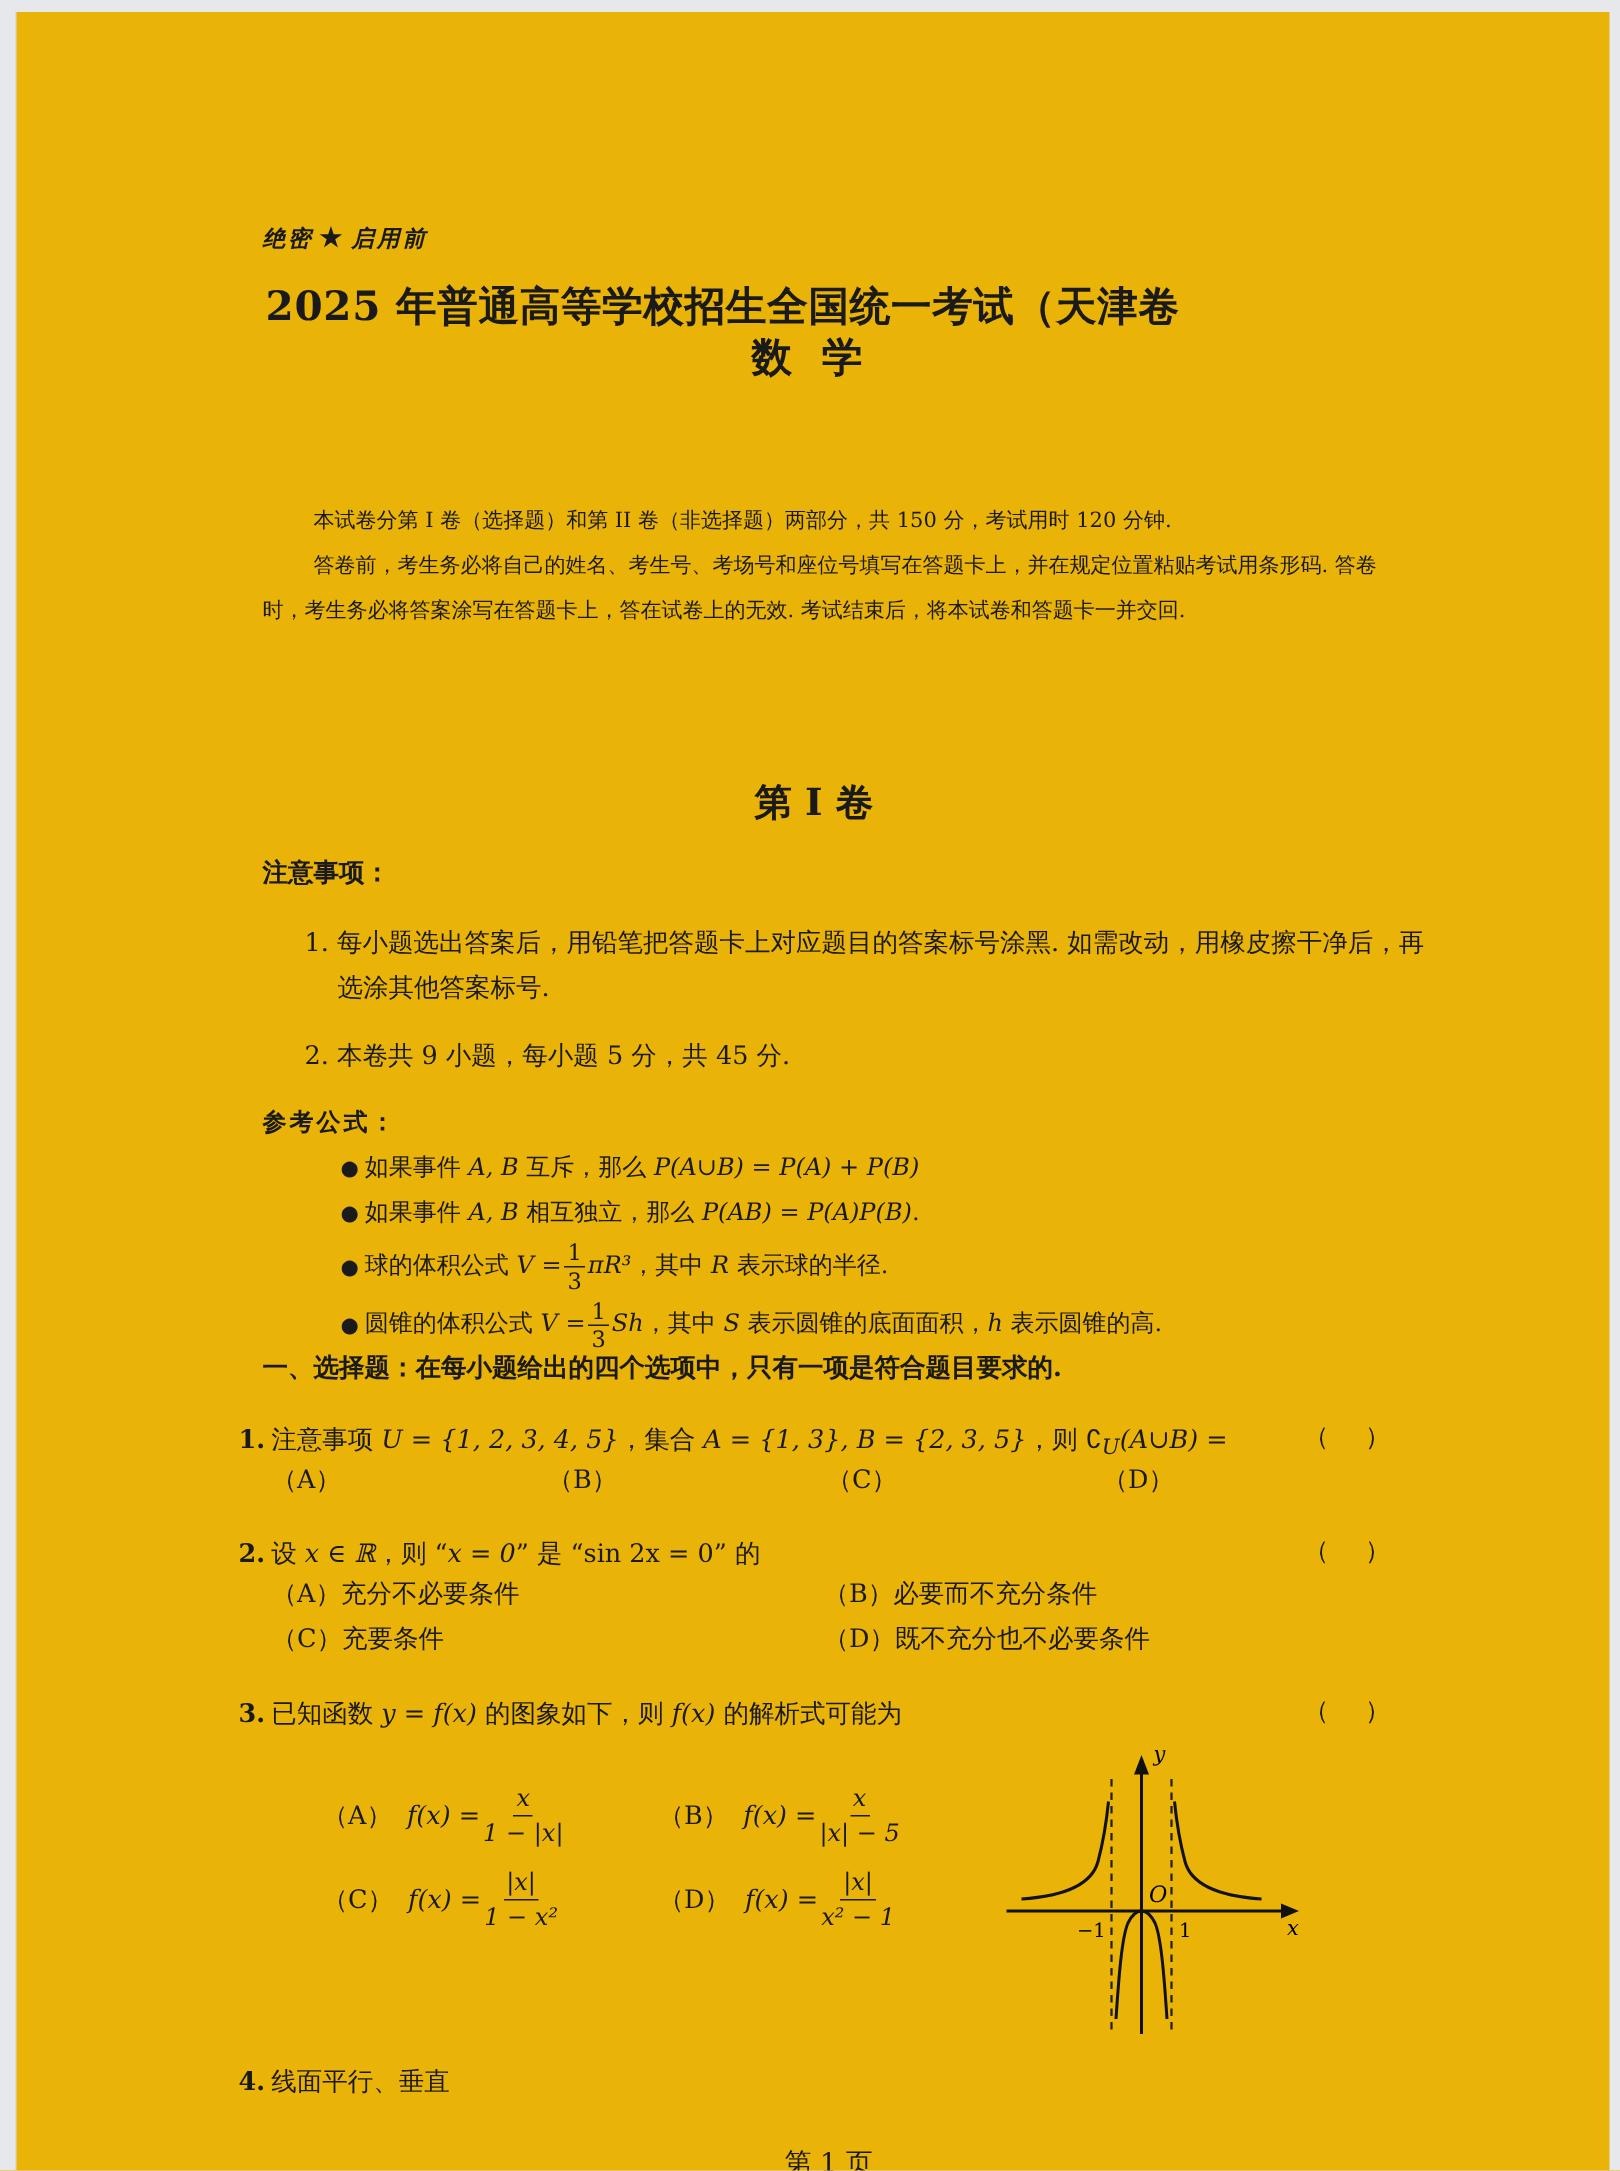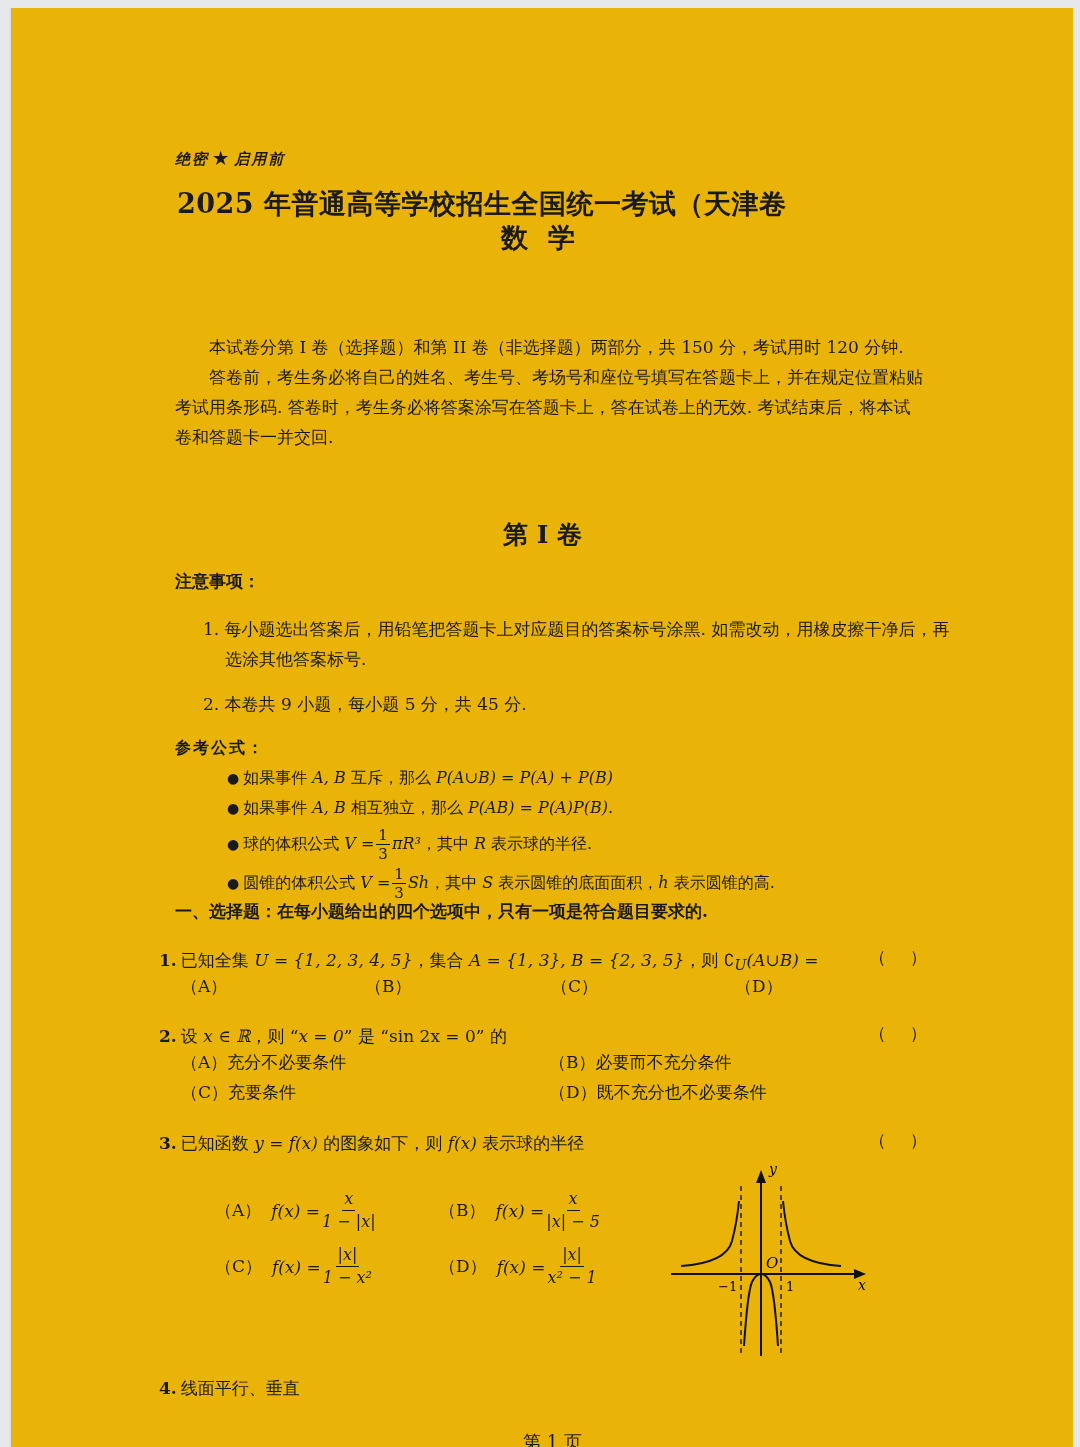--- a/index.html
+++ b/index.html
@@ -16,21 +16,21 @@
     left: 10px; top: 8px;
     width: 1062px; height: 1439px;
     background: #eab308;
     border-left: 1px solid #d8dbe0;
   }
   .abs { position: absolute; white-space: nowrap; }
   .secret { left: 164px; top: 140px; font-size: 15px; font-weight: bold; letter-spacing: 2px; font-style: italic; }
   .star { font-style: normal; font-size: 17px; margin: 0 4px; }
   .title { left: 166px; top: 178px; font-size: 27px; font-weight: bold; letter-spacing: 0.5px; }
   .subject { left: 490px; top: 212px; font-size: 27px; font-weight: bold; letter-spacing: 20px; }
-  .para { left: 164px; width: 750px; font-size: 17px; line-height: 30px; white-space: normal; }
+  .para { left: 164px; width: 750px; font-size: 14px; line-height: 30px; white-space: normal; }
   .para p { margin: 0; text-indent: 34px; }
   .p1 { top: 324px; }
   .vol-title { left: 492px; top: 510px; font-size: 25px; font-weight: bold; }
   .notice-title { left: 164px; top: 562px; font-size: 17px; font-weight: bold; }
   .notice-item { left: 184px; width: 730px; font-size: 17px; line-height: 30px; white-space: normal; padding-left: 30px; text-indent: -22px; }
   .n1 { top: 606px; }
   .n2 { top: 681px; }
   .formula-title { left: 164px; top: 730px; font-size: 16px; font-weight: bold; letter-spacing: 2px; }
   .formula { left: 216px; font-size: 16px; line-height: 24px; }
   .formula .bullet { font-size: 14px; margin-right: 4px; }
@@ -111,21 +111,21 @@
   <div class="abs formula f4">
     <span class="bullet">●</span><span>圆锥的体积公式 </span><span class="m">V =</span><span class="frac">
         <span class="num">1</span>
         <span>3</span>
       </span><span class="m">Sh</span><span>，其中 </span><span class="m">S</span><span> 表示圆锥的底面面积，</span><span class="m">h</span><span> 表示圆锥的高.</span>
   </div>
 
   <div class="abs section">一、选择题：在每小题给出的四个选项中，只有一项是符合题目要求的.</div>
 
   <div class="abs q q1">
-    <span class="qn">1.</span><span>已知全集 </span><span class="m">U = {1, 2, 3, 4, 5}</span><span>，集合 </span><span class="m">A = {1, 3}, B = {2, 3, 5}</span><span>，则 </span><span>∁</span><sub class="m">U</sub><span class="m">(A∪B) =</span>
+    <span class="qn">1.</span><span>注意事项 </span><span class="m">U = {1, 2, 3, 4, 5}</span><span>，集合 </span><span class="m">A = {1, 3}, B = {2, 3, 5}</span><span>，则 </span><span>∁</span><sub class="m">U</sub><span class="m">(A∪B) =</span>
   </div>
   <div class="paren q1p">
       <span>（</span>
       <span>）</span>
     </div>
   <div class="abs opt q1oA">（A）</div>
   <div class="abs opt q1oB">（B）</div>
   <div class="abs opt q1oC">（C）</div>
   <div class="abs opt q1oD">（D）</div>
 
@@ -135,21 +135,21 @@
   <div class="paren q2p">
       <span>（</span>
       <span>）</span>
     </div>
   <div class="abs opt q2oA">（A）充分不必要条件</div>
   <div class="abs opt q2oB">（B）必要而不充分条件</div>
   <div class="abs opt q2oC">（C）充要条件</div>
   <div class="abs opt q2oD">（D）既不充分也不必要条件</div>
 
   <div class="abs q q3">
-    <span class="qn">3.</span><span>已知函数 </span><span class="m">y = f(x)</span><span> 的图象如下，则 </span><span class="m">f(x)</span><span> 表示球的半径</span>
+    <span class="qn">3.</span><span>已知函数 </span><span class="m">y = f(x)</span><span> 的图象如下，则 </span><span class="m">f(x)</span><span> 的解析式可能为</span>
   </div>
   <div class="paren q3p">
       <span>（</span>
       <span>）</span>
     </div>
 
   <div class="abs fopt q3oA">
     <span class="lab">（A）</span>
       <span class="m">f(x) =</span>
       <span class="frac m">

